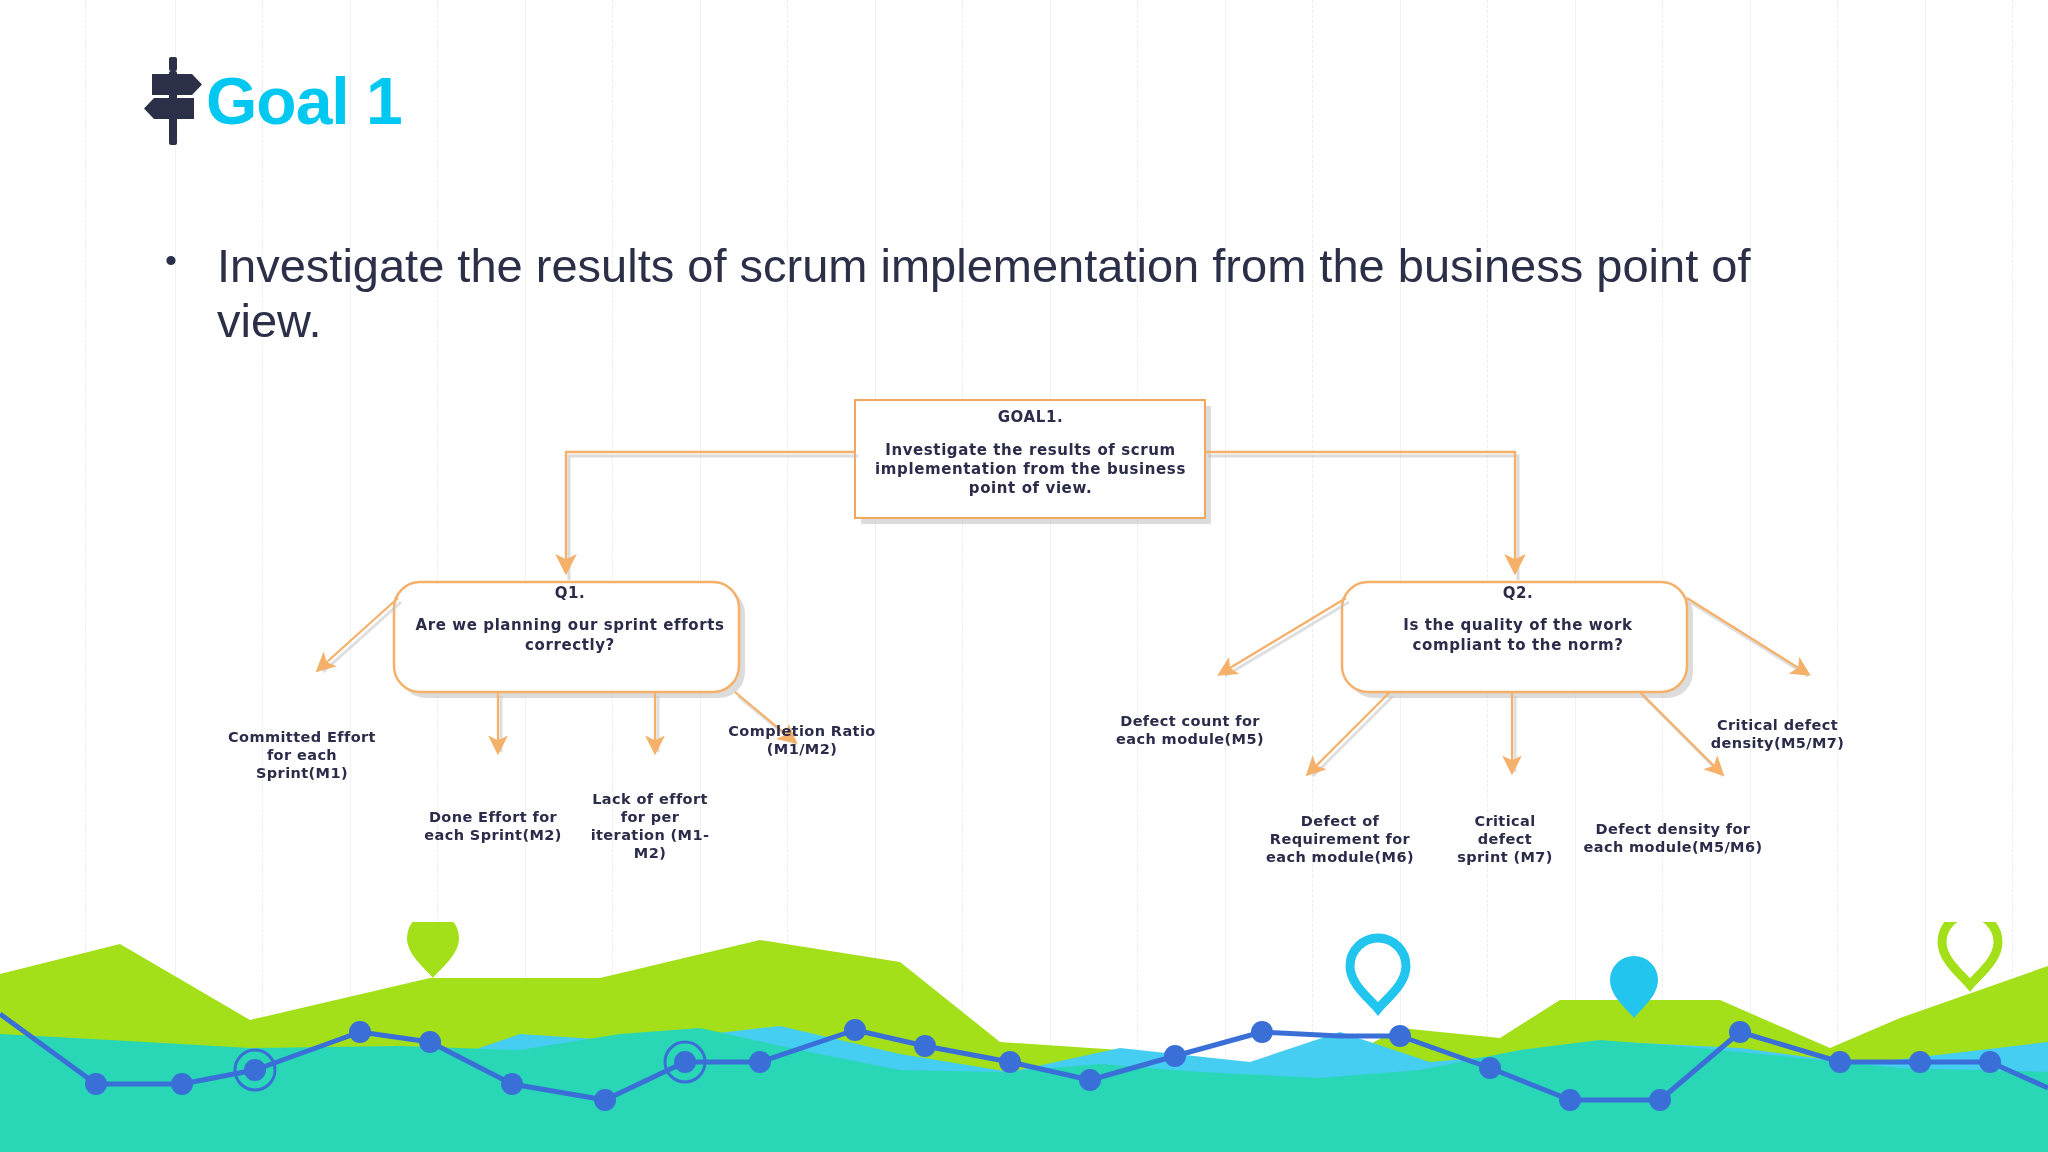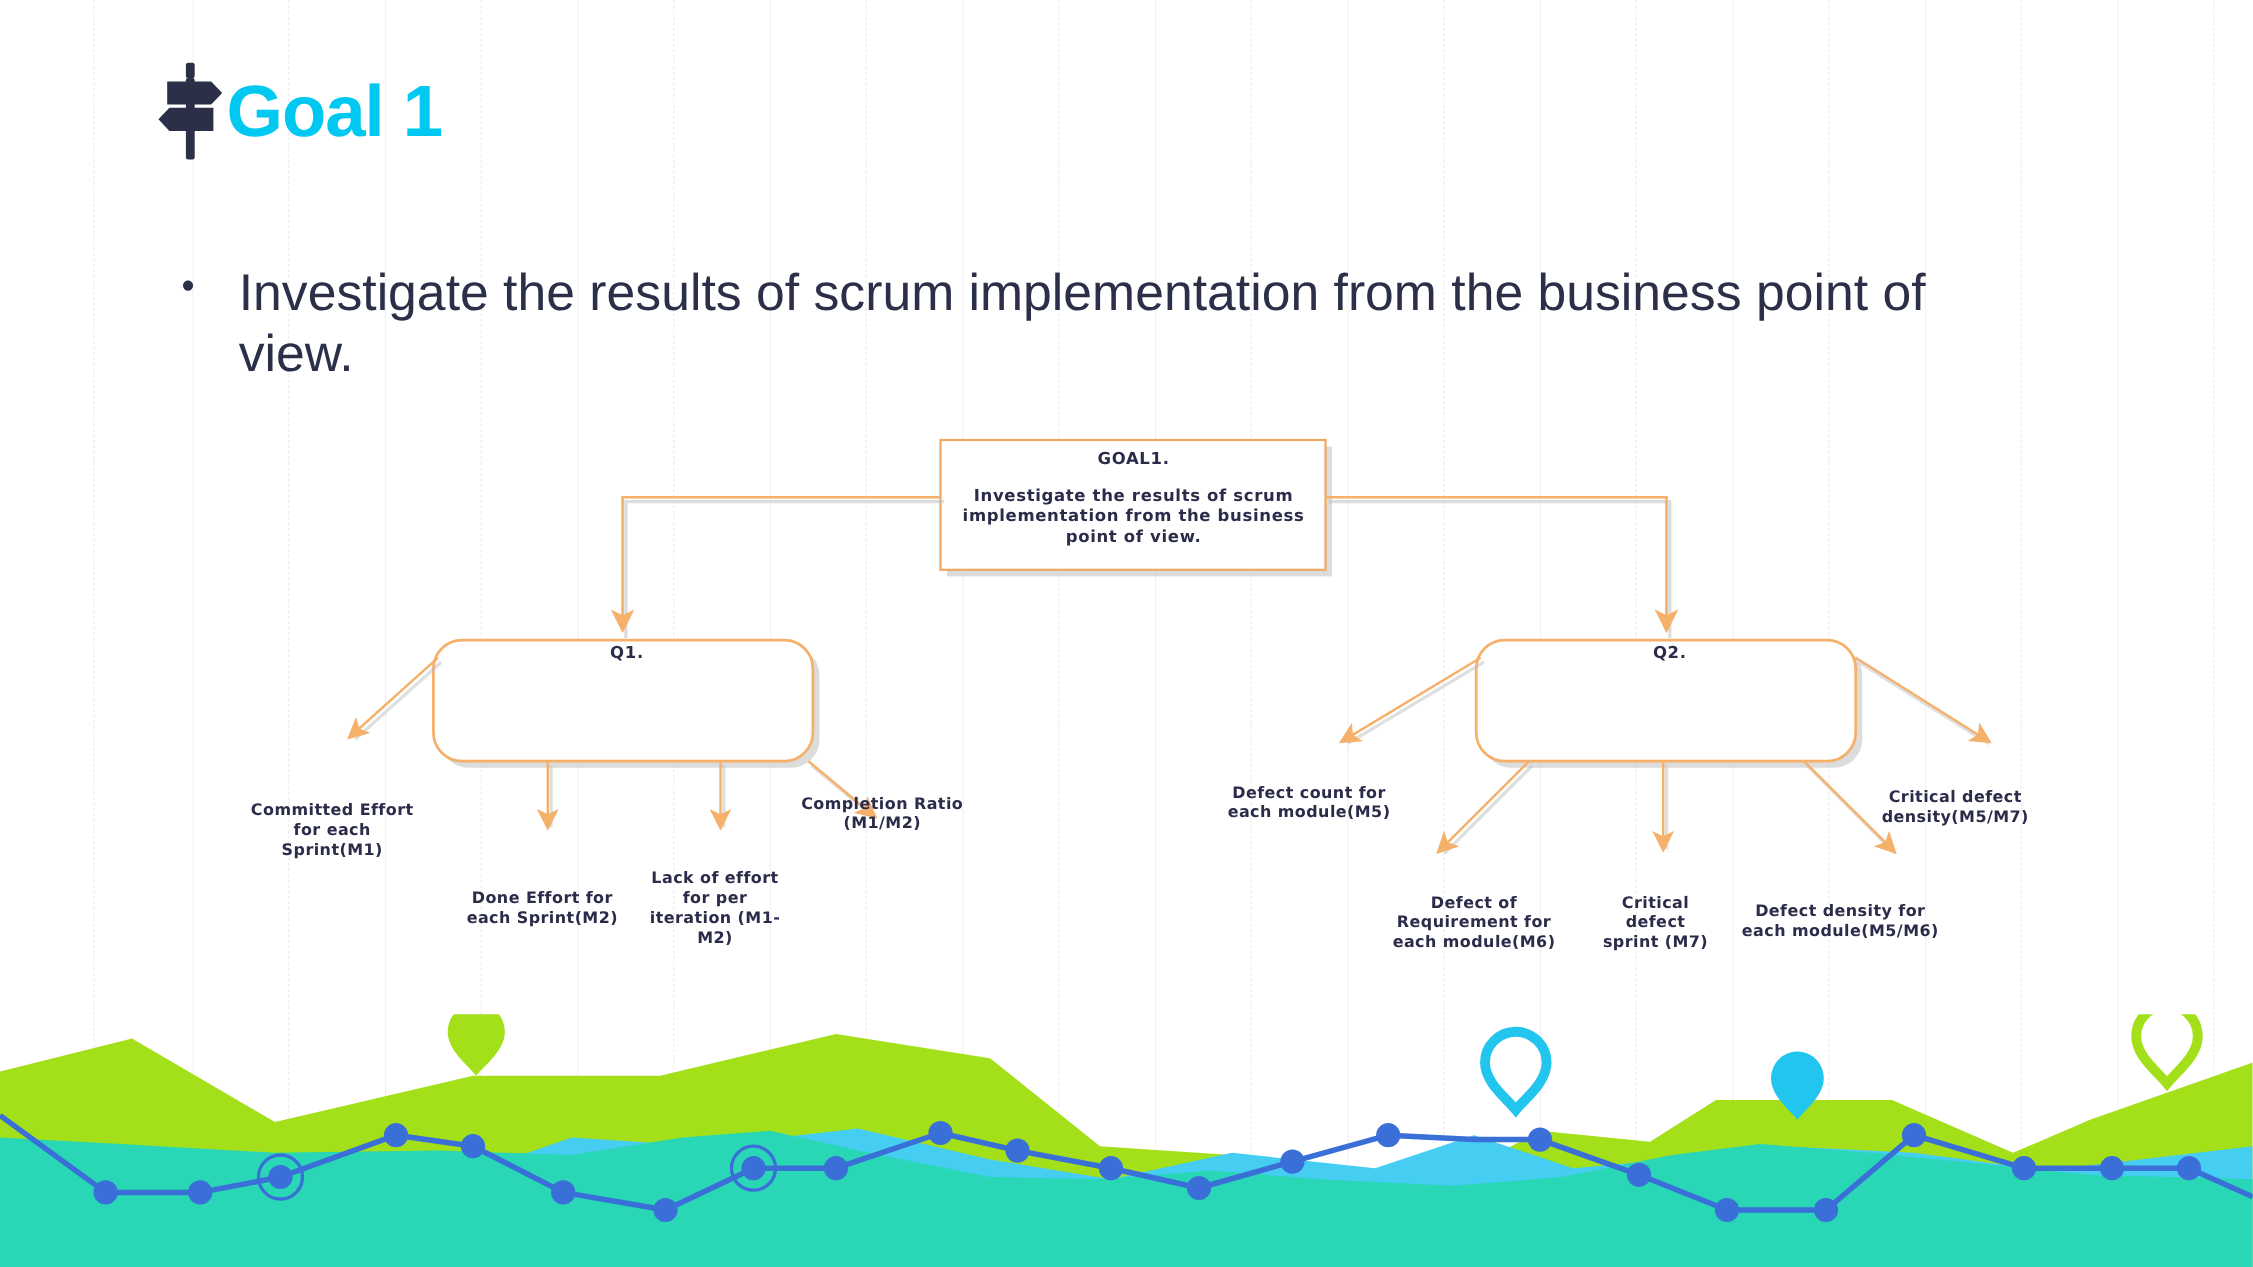--- a/index.html
+++ b/index.html
@@ -235,24 +235,26 @@
   </svg>
 </div>
 
 <div class="gq-box-text goal-box-text">
   <span class="gq-title">GOAL1.</span>
   <span class="gq-body">Investigate the results of scrum implementation from the business point of view.</span>
 </div>
 
 <div class="gq-box-text q1-box-text">
   <span class="gq-title">Q1.</span>
+  <span class="gq-body">Are we planning our sprint efforts correctly?</span>
 </div>
 
 <div class="gq-box-text q2-box-text">
   <span class="gq-title">Q2.</span>
+  <span class="gq-body">Is the quality of the work compliant to the norm?</span>
 </div>
 
 <div class="metric-label" style="left:222px; top:728px; width:160px;">Committed Effort for each Sprint(M1)</div>
 
 <div class="metric-label" style="left:418px; top:808px; width:150px;">Done Effort for each Sprint(M2)</div>
 
 <div class="metric-label" style="left:590px; top:790px; width:120px;">Lack of effort for per iteration (M1-M2)</div>
 
 <div class="metric-label" style="left:722px; top:722px; width:160px;">Completion Ratio (M1/M2)</div>
 

